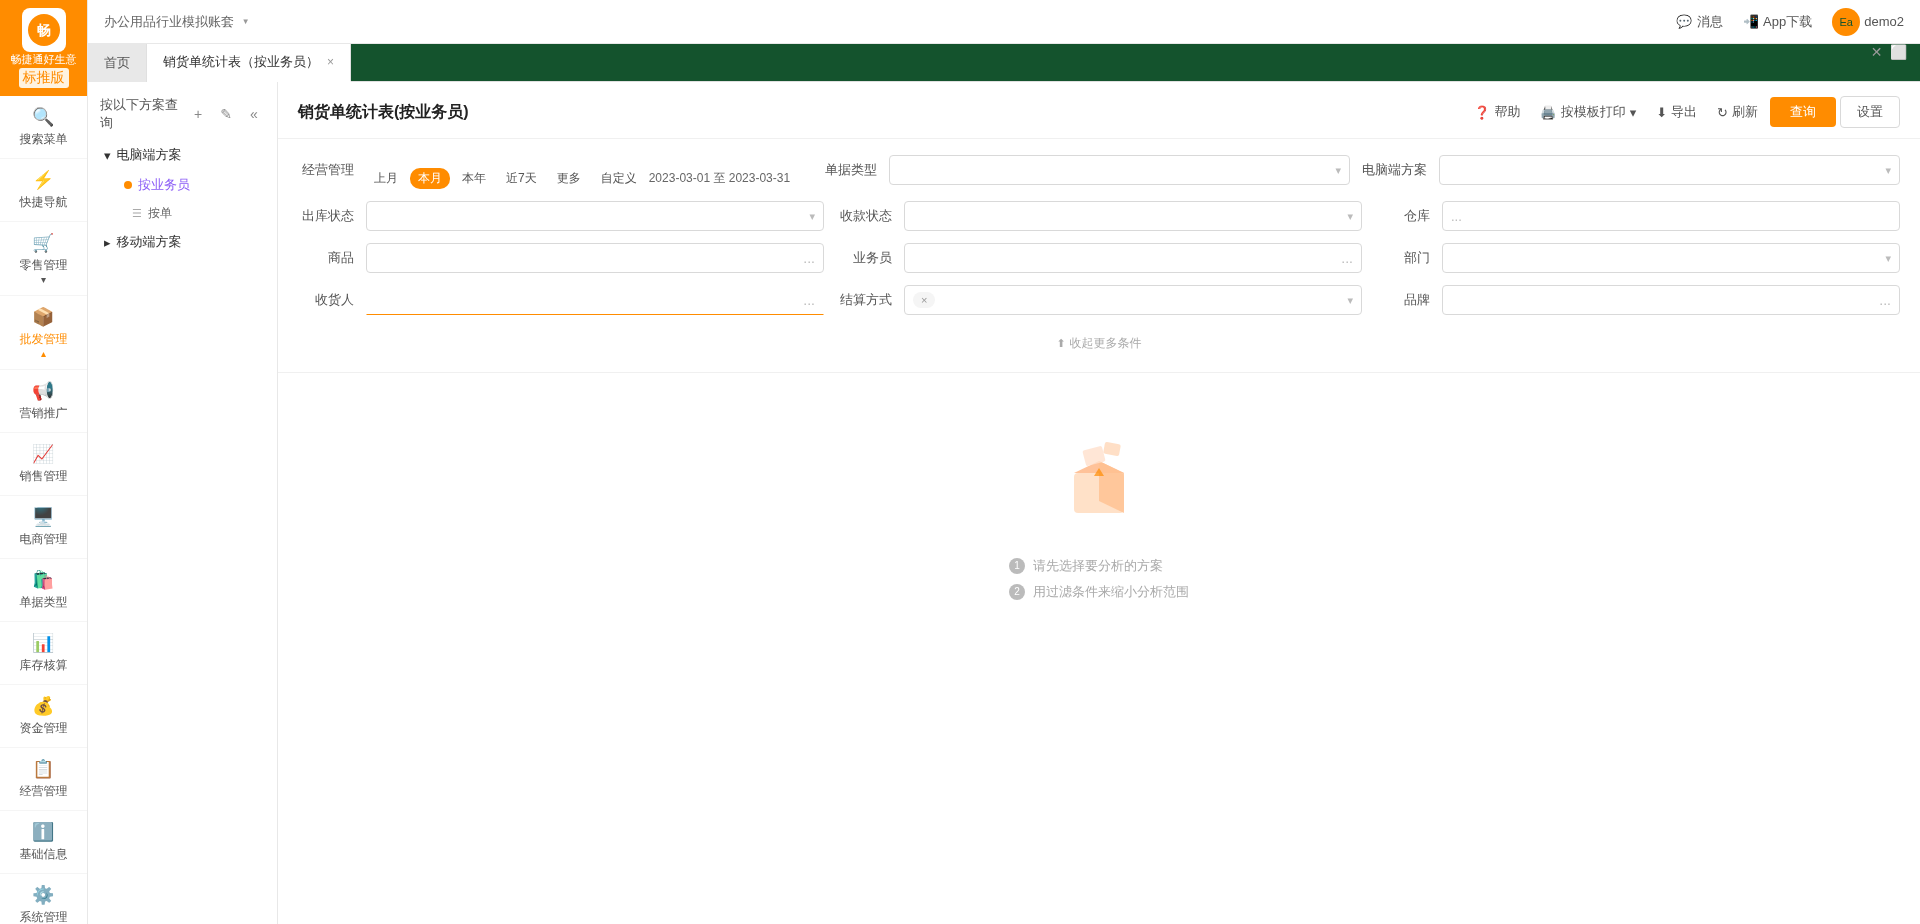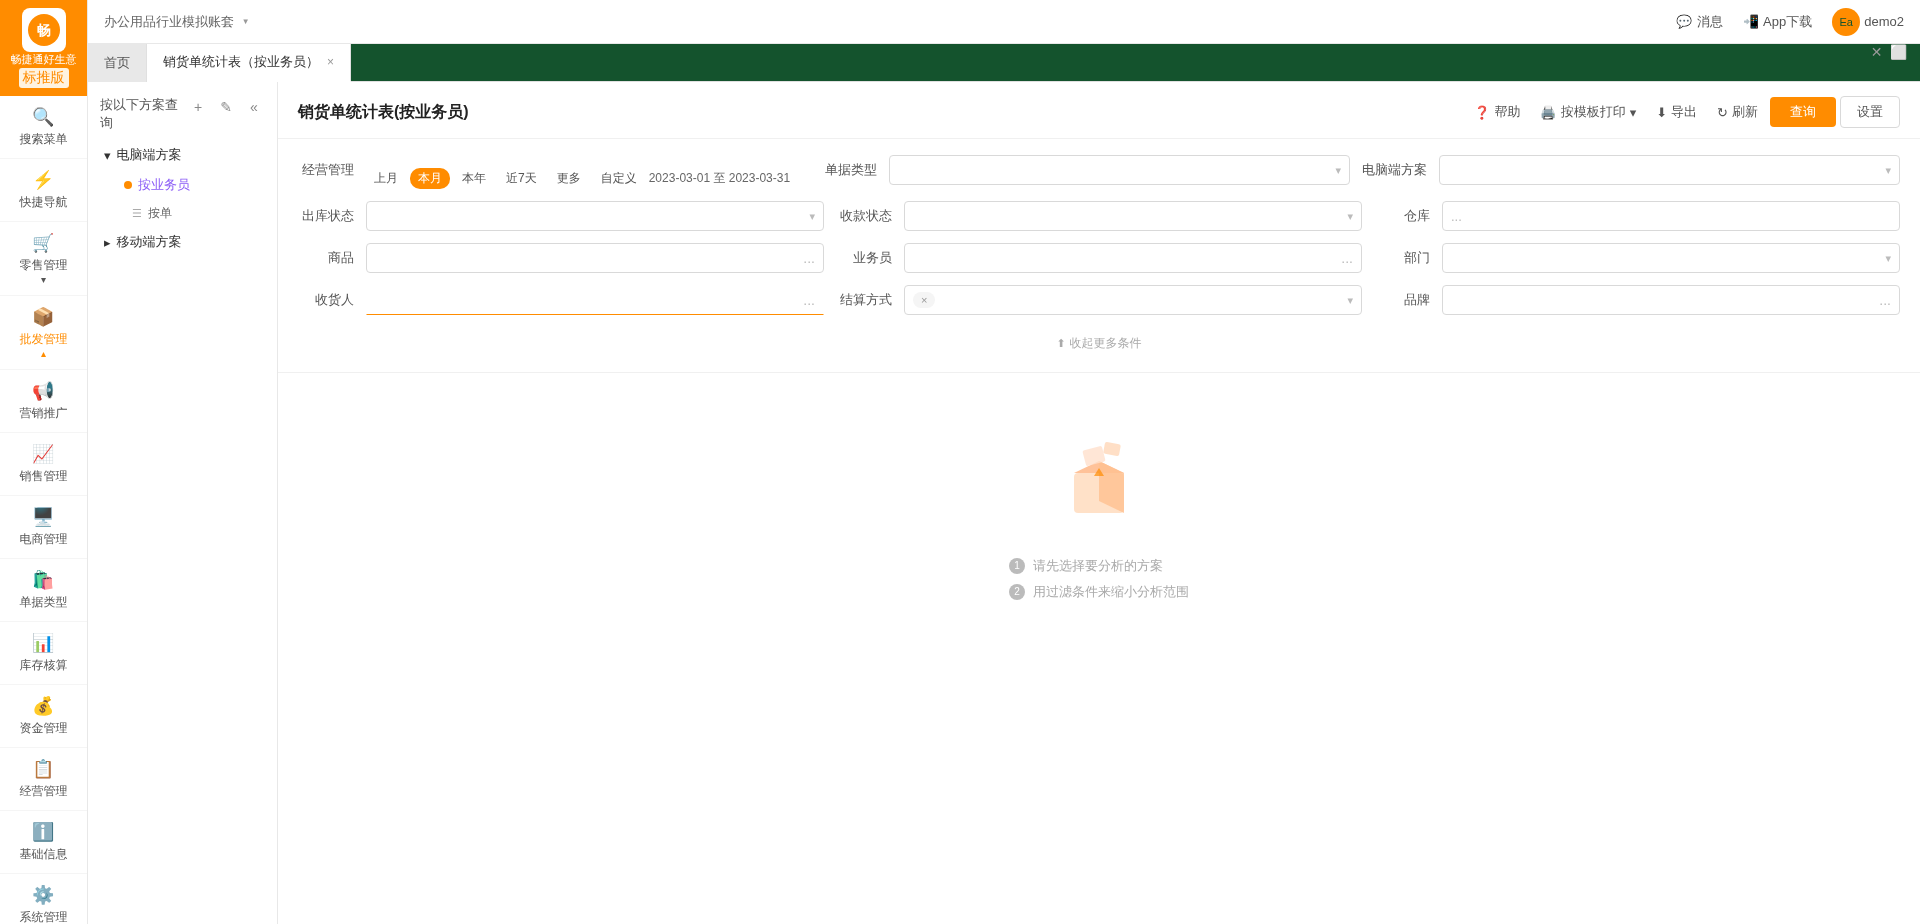--- a/index.html
+++ b/index.html
@@ -35,21 +35,21 @@
     .tab-item.home { background: #e8e8e8; }
     .tab-item.active { background: #fff; color: #333; border-bottom: 2px solid #fff; }
     .tab-close { color: #999; font-size: 12px; cursor: pointer; }
     .tab-maximize { margin-left: auto; padding: 0 12px; color: #999; font-size: 14px; cursor: pointer; display: flex; gap: 8px; align-items: center; }
 
     
     .content { flex: 1; display: flex; overflow: hidden; background: #fff; }
 
     
     .left-panel { width: 190px; border-right: 1px solid #e8e8e8; background: #fff; padding: 8px 0; flex-shrink: 0; overflow-y: auto; }
-    .left-panel-header { display: flex; align-items: flex-start; justify-content: space-between; padding: 6px 12px 8px; color: #555; font-size: 13px; }
+    .left-panel-header { display: flex; align-items: center; justify-content: space-between; padding: 6px 12px 8px; color: #555; font-size: 13px; }
     .left-panel-title { font-size: 13px; color: #555; }
     .left-panel-actions { display: flex; gap: 6px; align-items: center; }
     .icon-btn { width: 22px; height: 22px; border-radius: 50%; display: flex; align-items: center; justify-content: center; cursor: pointer; color: #888; font-size: 14px; }
     .scheme-group { padding: 0 8px; }
     .scheme-group-title { display: flex; align-items: center; gap: 6px; padding: 6px 8px; color: #333; font-size: 13px; cursor: pointer; }
     .scheme-item { display: flex; align-items: center; gap: 6px; padding: 6px 8px 6px 28px; color: #555; font-size: 13px; cursor: pointer; border-radius: 4px; }
     .scheme-item.active { color: #8b5cf6; }
     .scheme-item-dot { width: 8px; height: 8px; border-radius: 50%; background: #ff8c00; }
     .scheme-sub-item { display: flex; align-items: center; gap: 6px; padding: 5px 8px 5px 36px; color: #666; font-size: 12px; cursor: pointer; border-radius: 4px; }
     .sub-item-icon { color: #aaa; font-size: 11px; }

